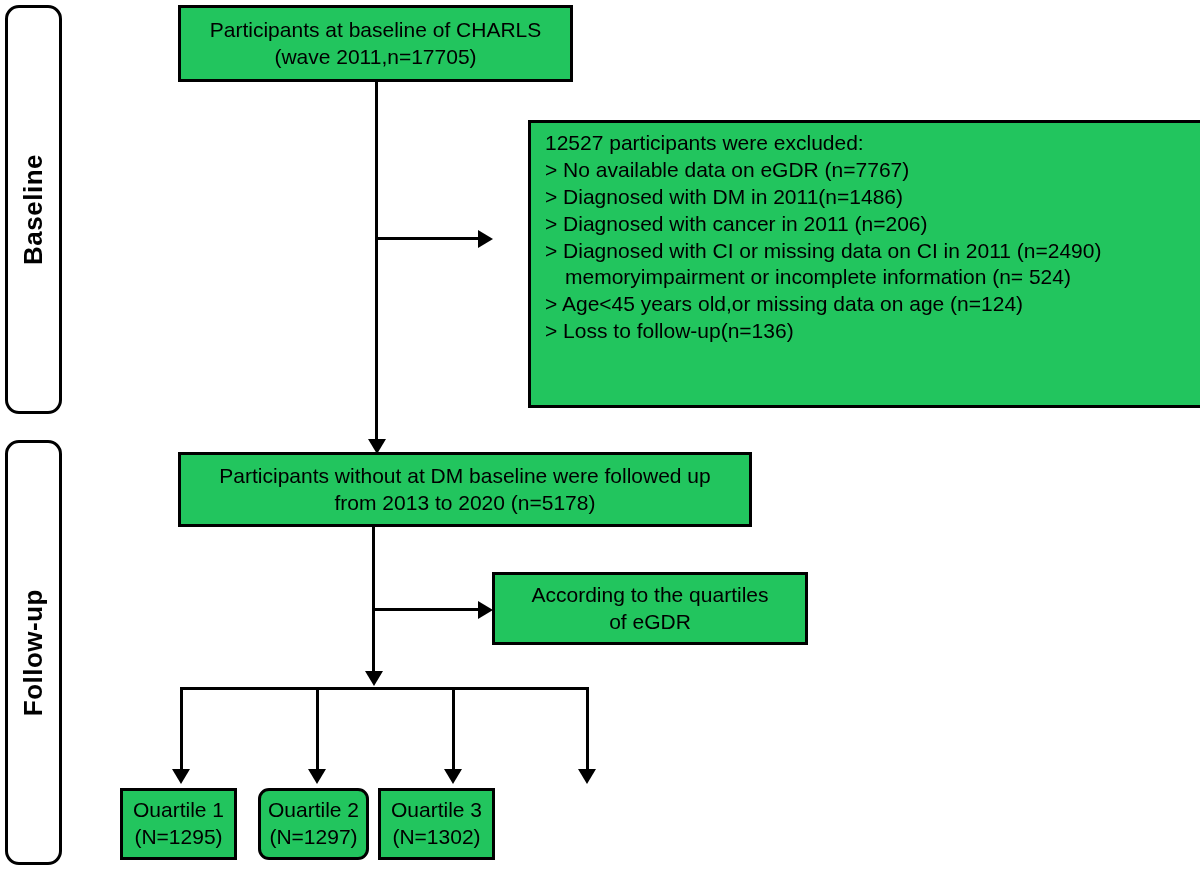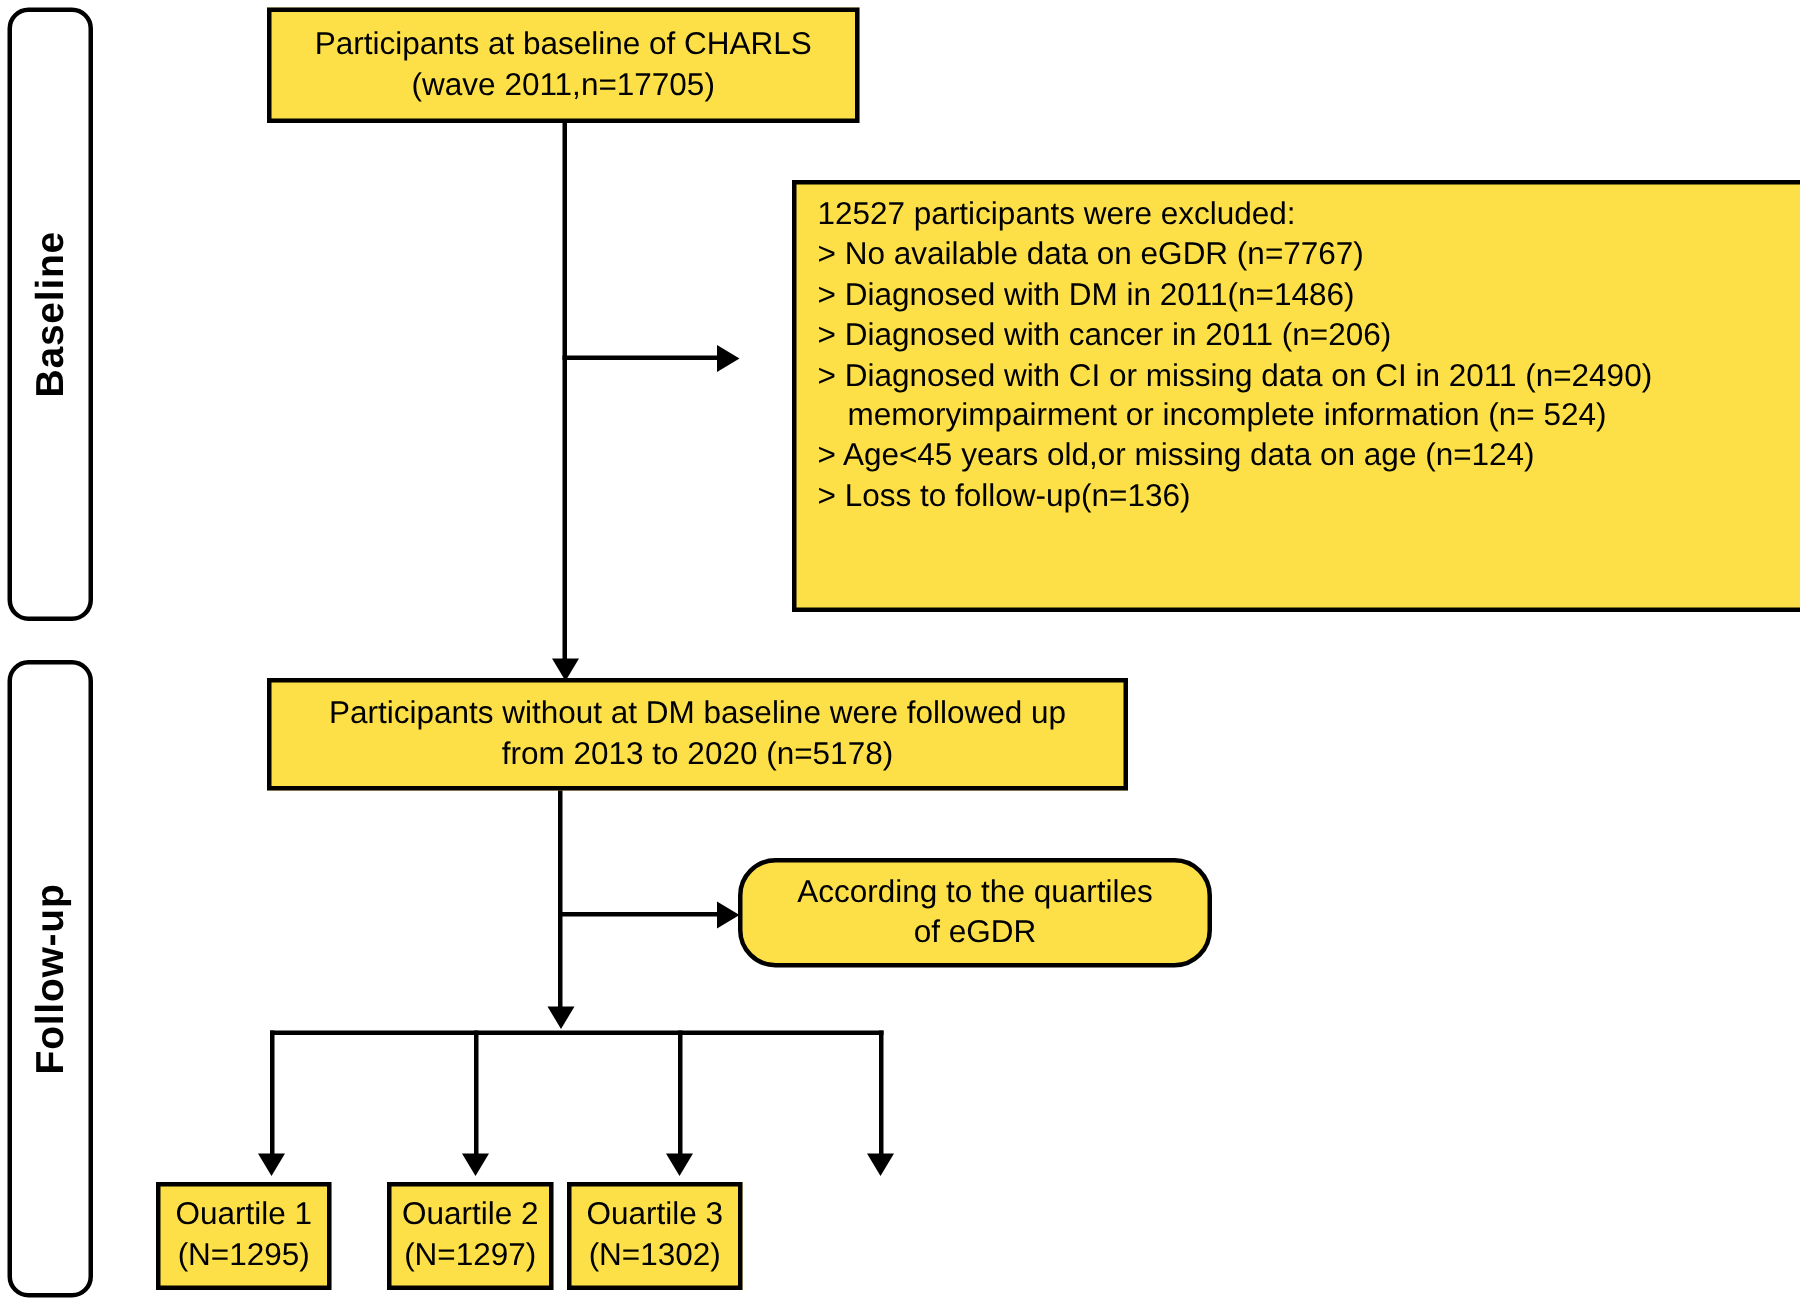--- a/index.html
+++ b/index.html
@@ -37,21 +37,21 @@
     font-weight: bold;
     font-size: 26px;
     letter-spacing: 0.5px;
     white-space: nowrap;
   }
 
   
   .node {
     position: absolute;
     border: 3px solid #000000;
-    background: #fde047;
+    background: #22c55e;
     box-sizing: border-box;
     display: flex;
     align-items: center;
     justify-content: center;
     font-size: 21px;
     line-height: 1.28;
     text-align: center;
   }
   .node.left-align {
     display: block;
@@ -148,49 +148,49 @@
       <span class="line">from 2013 to 2020 (n=5178)</span>
     </div>
   </div>
 
   <div class="vline" style="left:372px; top:527px; height:146px;"></div>
   <div class="arrow-down" style="left:365px; top:671px;"></div>
 
   <div class="hline" style="left:372px; top:608px; width:107px;"></div>
   <div class="arrow-right" style="left:478px; top:601px;"></div>
 
-  <div class="node" style="left:492px; top:572px; width:316px; height:73px;border-radius:25px;">
+  <div class="node" style="left:492px; top:572px; width:316px; height:73px;">
     <div>
       <span class="line">According to the quartiles</span>
       <span class="line">of eGDR</span>
     </div>
   </div>
 
   <div class="hline" style="left:180px; top:687px; width:409px;"></div>
 
   <div class="vline" style="left:180px; top:687px; height:84px;"></div>
   <div class="arrow-down" style="left:172px; top:769px;"></div>
 
   <div class="vline" style="left:316px; top:687px; height:84px;"></div>
   <div class="arrow-down" style="left:308px; top:769px;"></div>
 
   <div class="vline" style="left:452px; top:687px; height:84px;"></div>
   <div class="arrow-down" style="left:444px; top:769px;"></div>
 
   <div class="vline" style="left:586px; top:687px; height:84px;"></div>
   <div class="arrow-down" style="left:578px; top:769px;"></div>
 
-  <div class="node" style="left:104px; top:788px; width:117px; height:72px;">
+  <div class="node" style="left:120px; top:788px; width:117px; height:72px;">
     <div>
       <span class="line">Ouartile 1</span>
       <span class="line">(N=1295)</span>
     </div>
   </div>
 
-  <div class="node" style="left:258px; top:788px; width:111px; height:72px;">
+  <div class="node" style="left:258px; top:788px; width:111px; height:72px;border-radius:11px;">
     <div>
       <span class="line">Ouartile 2</span>
       <span class="line">(N=1297)</span>
     </div>
   </div>
 
   <div class="node" style="left:378px; top:788px; width:117px; height:72px;">
     <div>
       <span class="line">Ouartile 3</span>
       <span class="line">(N=1302)</span>

